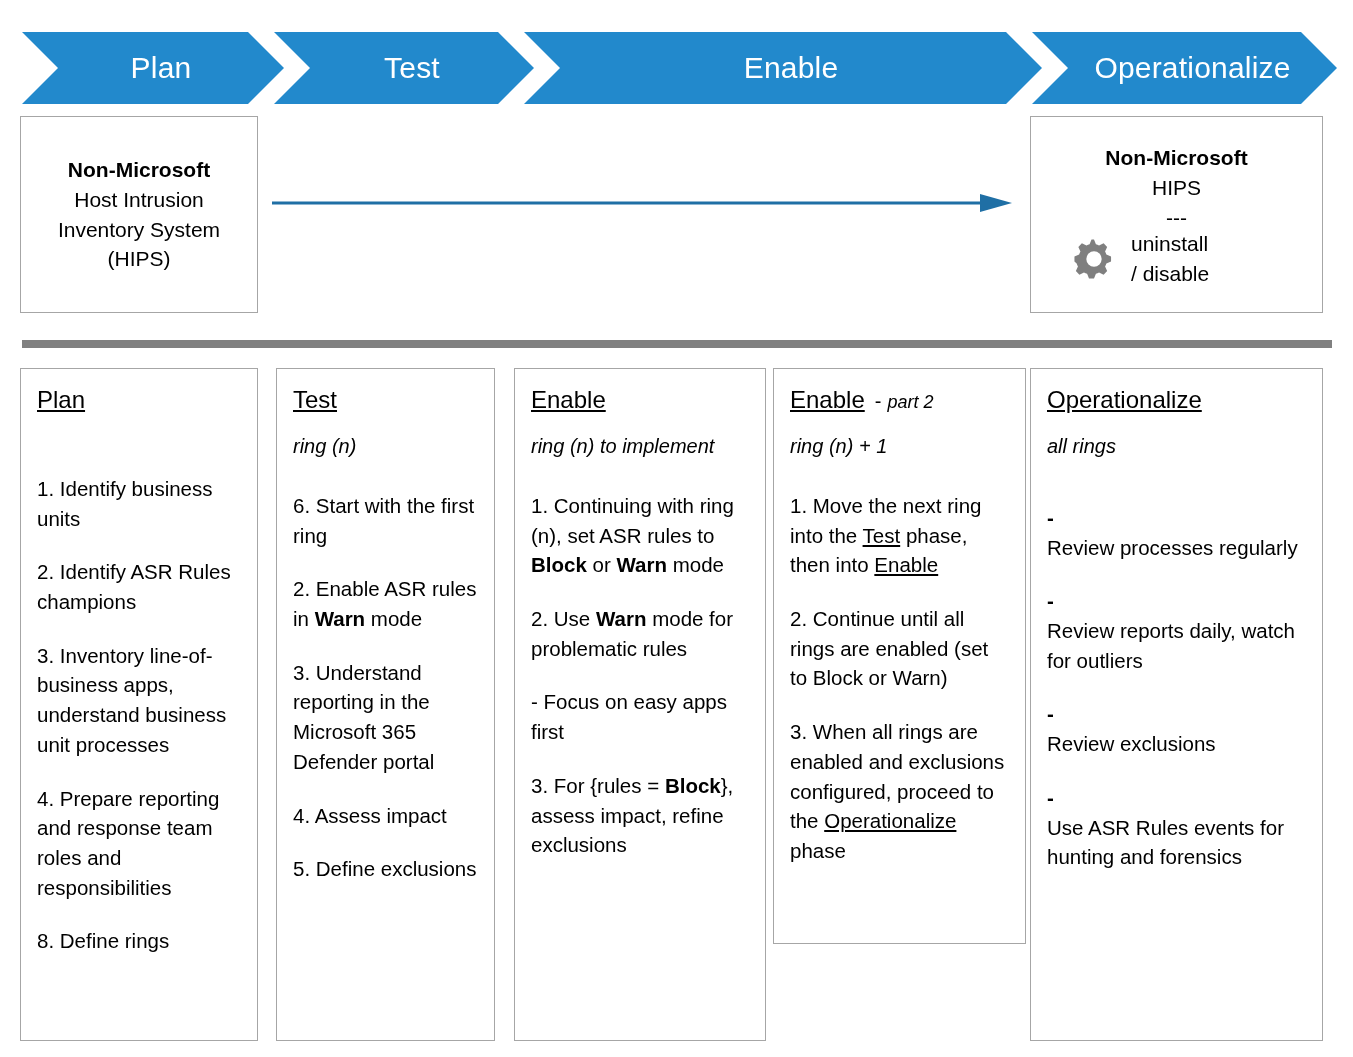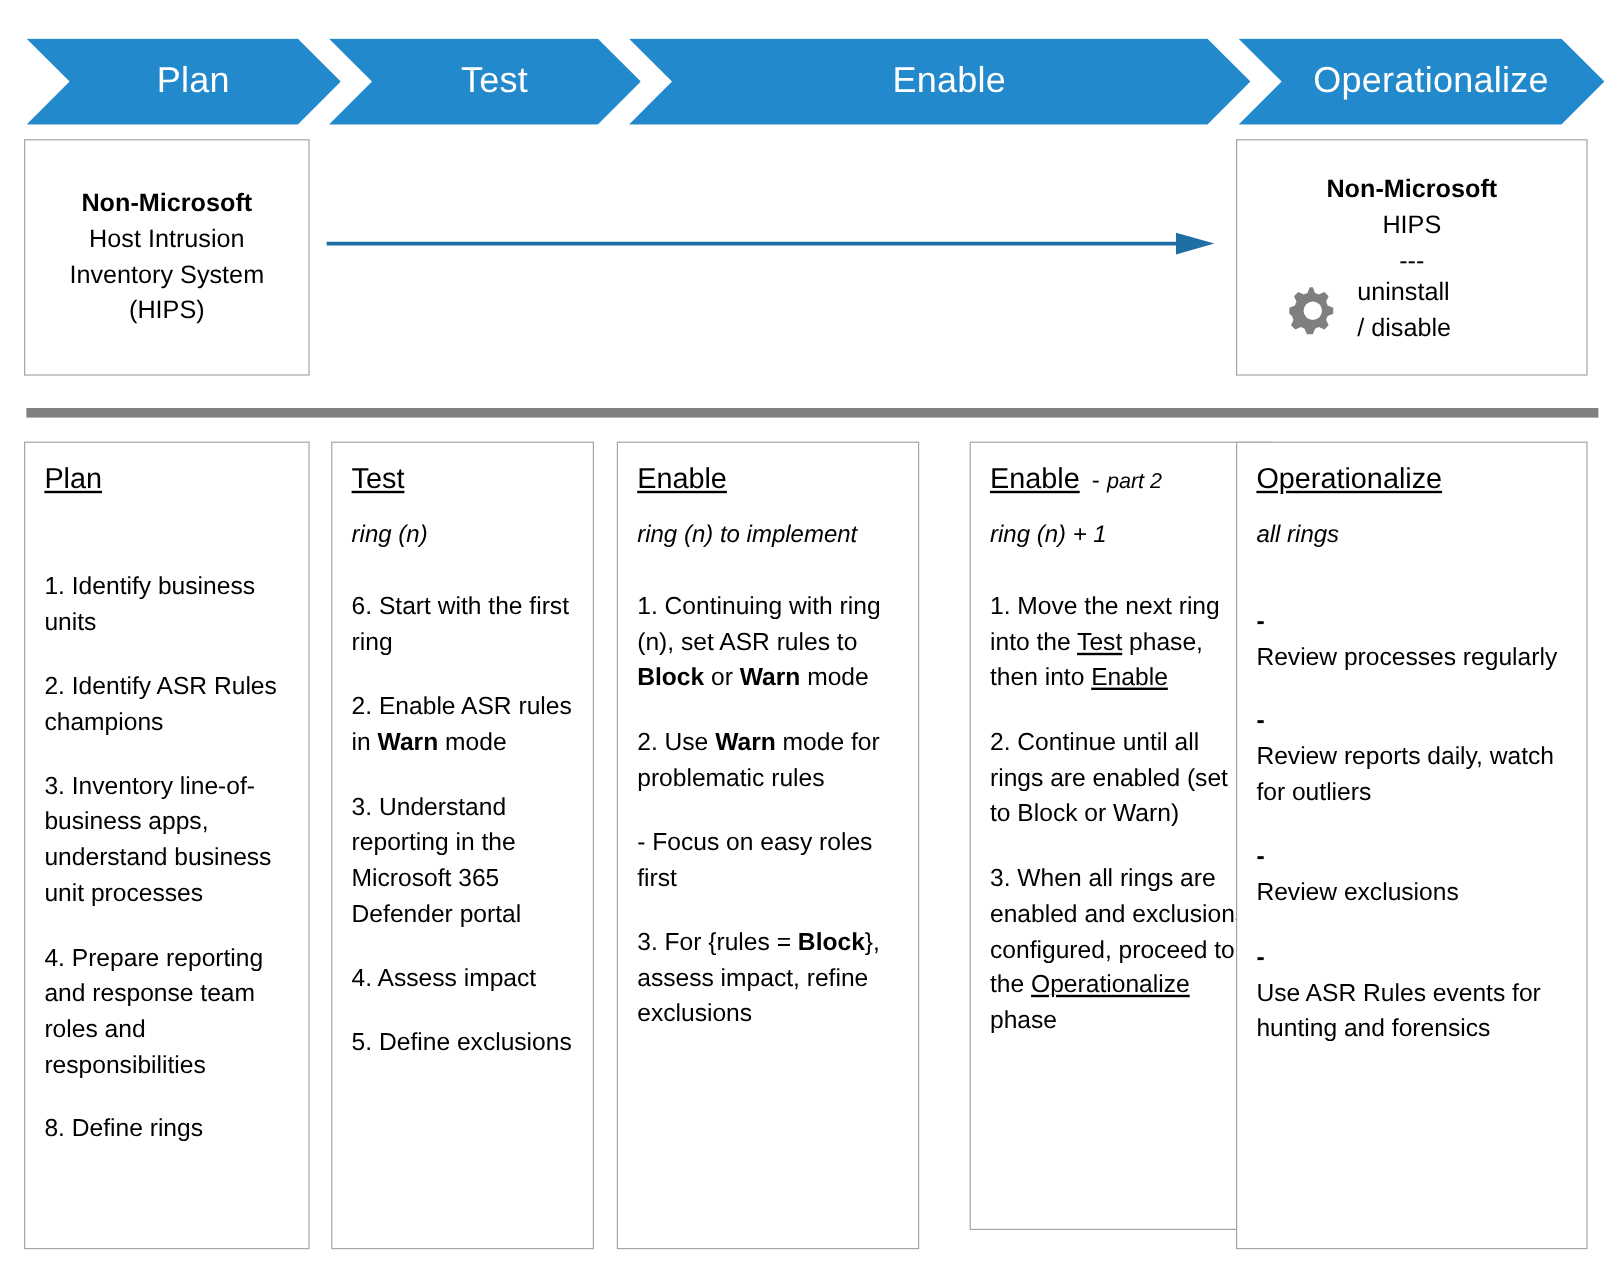--- a/index.html
+++ b/index.html
@@ -137,21 +137,21 @@
     border: 1px solid #A6A6A6;
     background: #ffffff;
     padding: 14px 14px 10px 16px;
     font-size: 20.5px;
     line-height: 1.45;
     overflow: hidden;
   }
   #col-plan      { left: 20px;   width: 238px; height: 673px; }
   #col-test      { left: 276px;  width: 219px; height: 673px; }
   #col-enable1   { left: 514px;  width: 252px; height: 673px; }
-  #col-enable2   { left: 808px;  width: 253px; height: 657px; }
+  #col-enable2   { left: 773px;  width: 253px; height: 576px; }
   #col-oper      { left: 1030px; width: 293px; height: 673px; }
 
   .col-head {
     font-size: 24px;
     text-decoration: underline;
     text-underline-offset: 2px;
     display: inline;
   }
   .col-head-suffix {
     font-size: 18px;
@@ -260,21 +260,21 @@
 </div>
 
 <div class="col" id="col-enable1">
   <div>
     <span class="col-head">Enable</span>
   </div>
   <div class="col-sub">ring (n) to implement</div>
   <div class="col-body" style="margin-top:30px">
     <div class="item">1. Continuing with ring (n), set ASR rules to <b>Block</b> or <b>Warn</b> mode</div>
     <div class="item">2. Use <b>Warn</b> mode for problematic rules</div>
-    <div class="item">- Focus on easy roles first</div>
+    <div class="item">- Focus on easy apps first</div>
     <div class="item">3. For {rules = <b>Block</b>}, assess impact, refine exclusions</div>
   </div>
 </div>
 
 <div class="col" id="col-enable2">
   <div>
     <span class="col-head">Enable</span><span class="col-head-dash">-</span><span class="col-head-suffix">part 2</span>
   </div>
   <div class="col-sub">ring (n) + 1</div>
   <div class="col-body" style="margin-top:30px">

